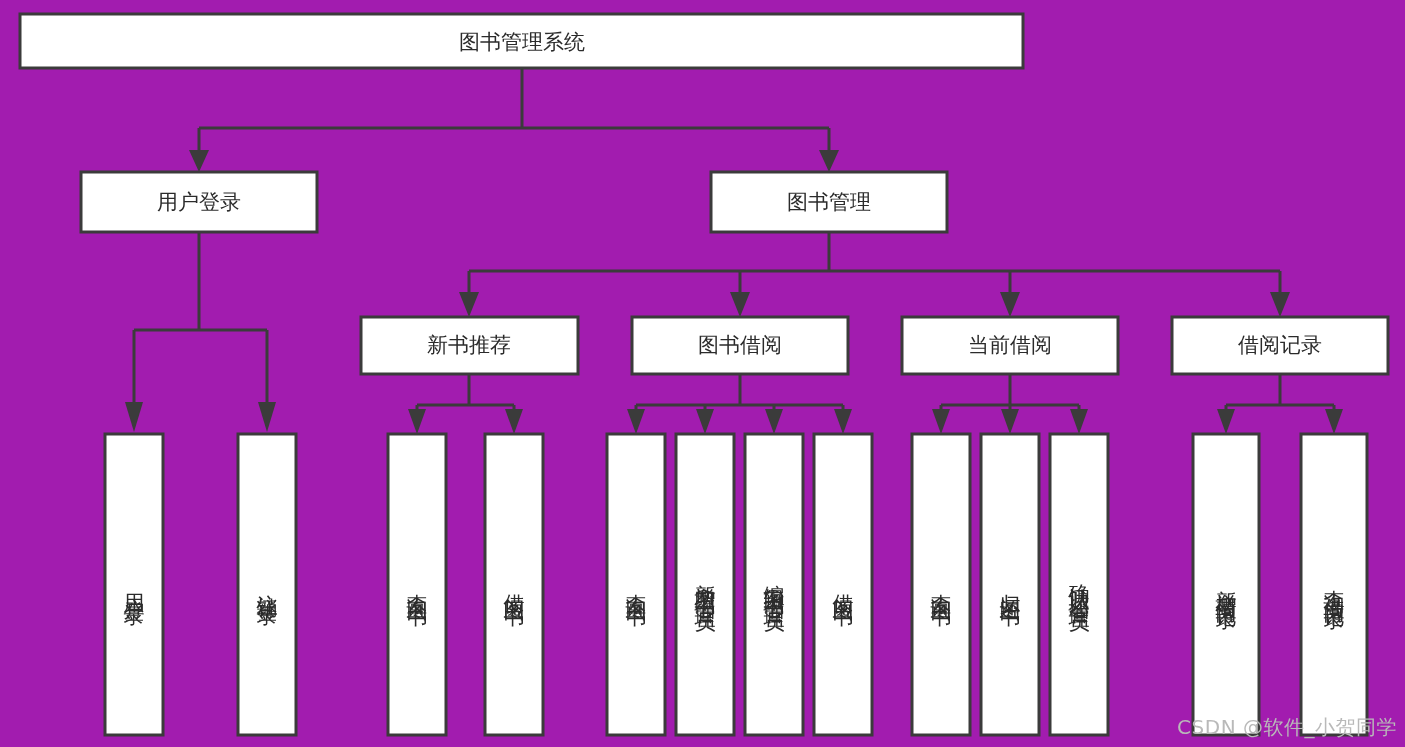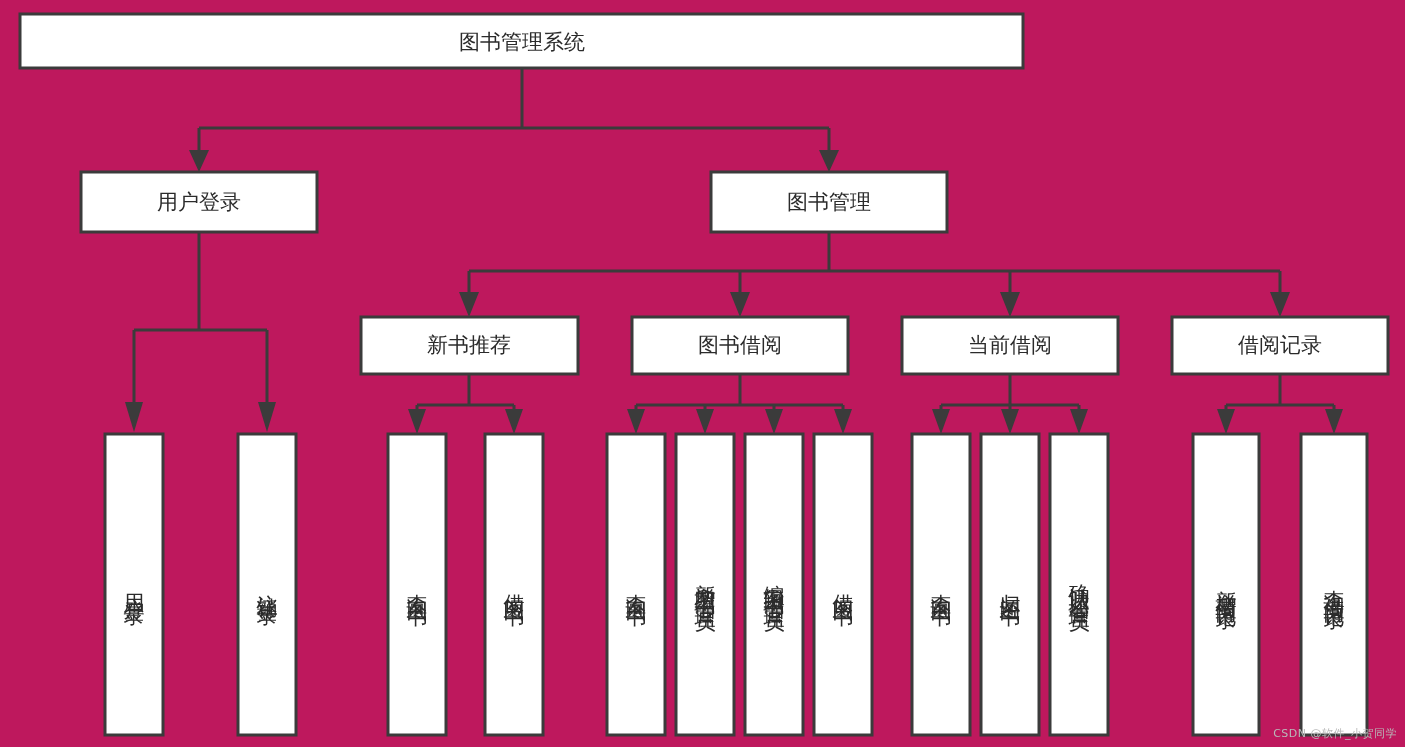--- a/index.html
+++ b/index.html
@@ -11,21 +11,21 @@
   body {
     width: 1405px;
     height: 747px;
     font-family: "DejaVu Sans", "Liberation Sans", sans-serif;
     overflow: hidden;
   }
   #diagram-root {
     position: relative;
     width: 1405px;
     height: 747px;
-    background: #be185d;
+    background: #a21caf;
   }
   svg#tree-svg {
     position: absolute;
     left: 0;
     top: 0;
     width: 1405px;
     height: 747px;
     display: block;
   }
   .node-box {
@@ -58,21 +58,21 @@
     text-orientation: upright;
     letter-spacing: 4px;
     dominant-baseline: central;
     text-anchor: middle;
   }
   .watermark {
     position: absolute;
     right: 8px;
     bottom: 6px;
     font-family: "DejaVu Sans", "Liberation Sans", sans-serif;
-    font-size: 11px;
+    font-size: 20px;
     color: #b9b9b9;
     letter-spacing: 0.5px;
     white-space: nowrap;
     pointer-events: none;
   }
 </style>
 </head>
 <body>
 
 <div id="diagram-root">

